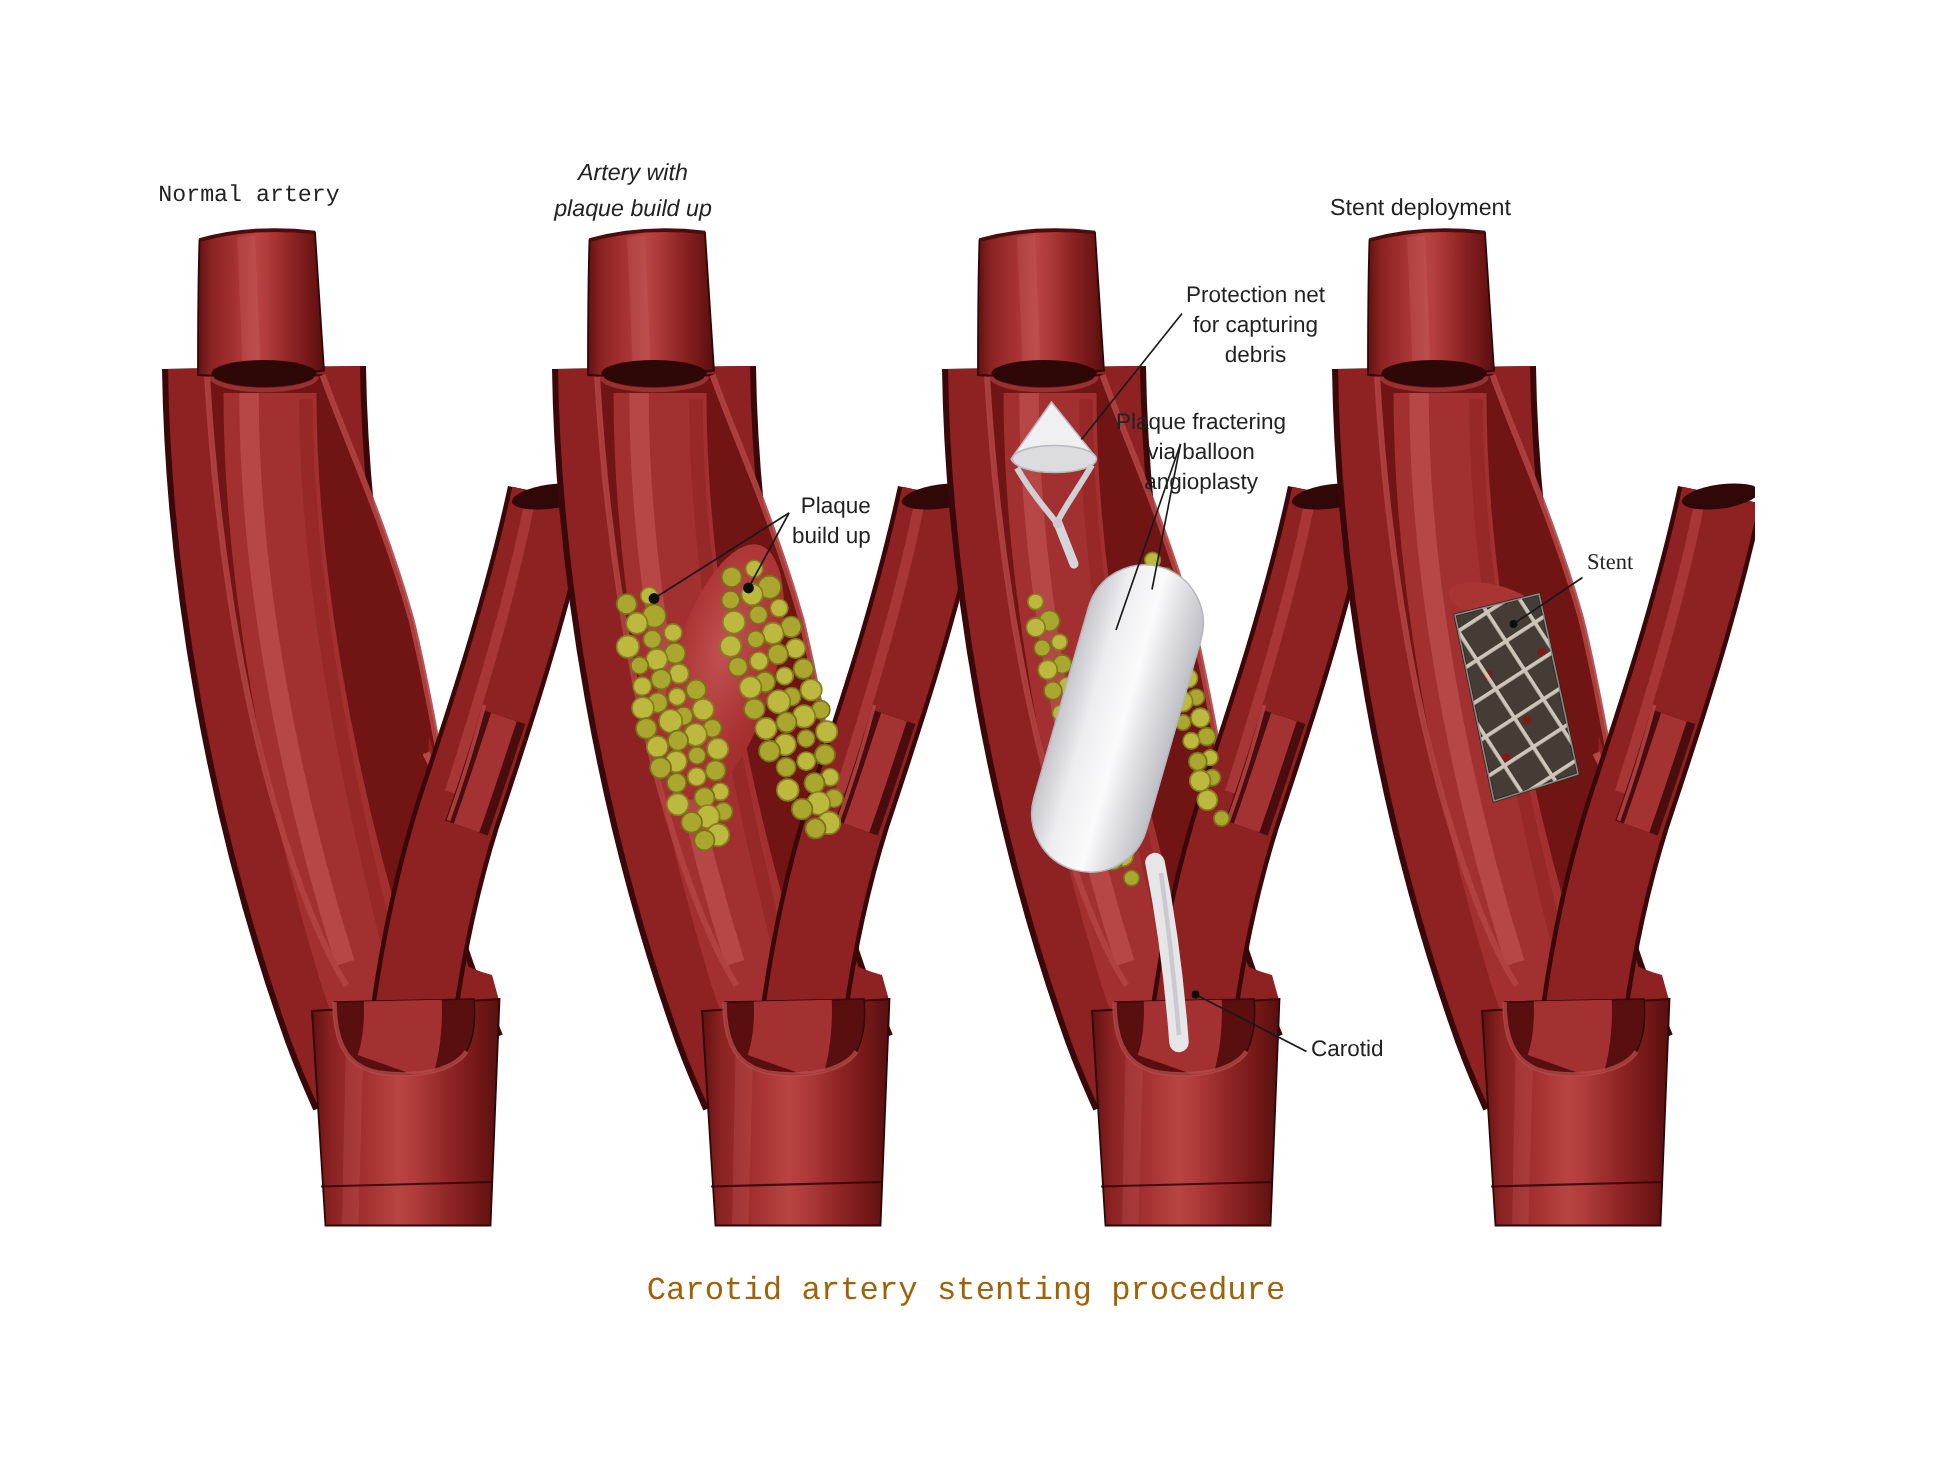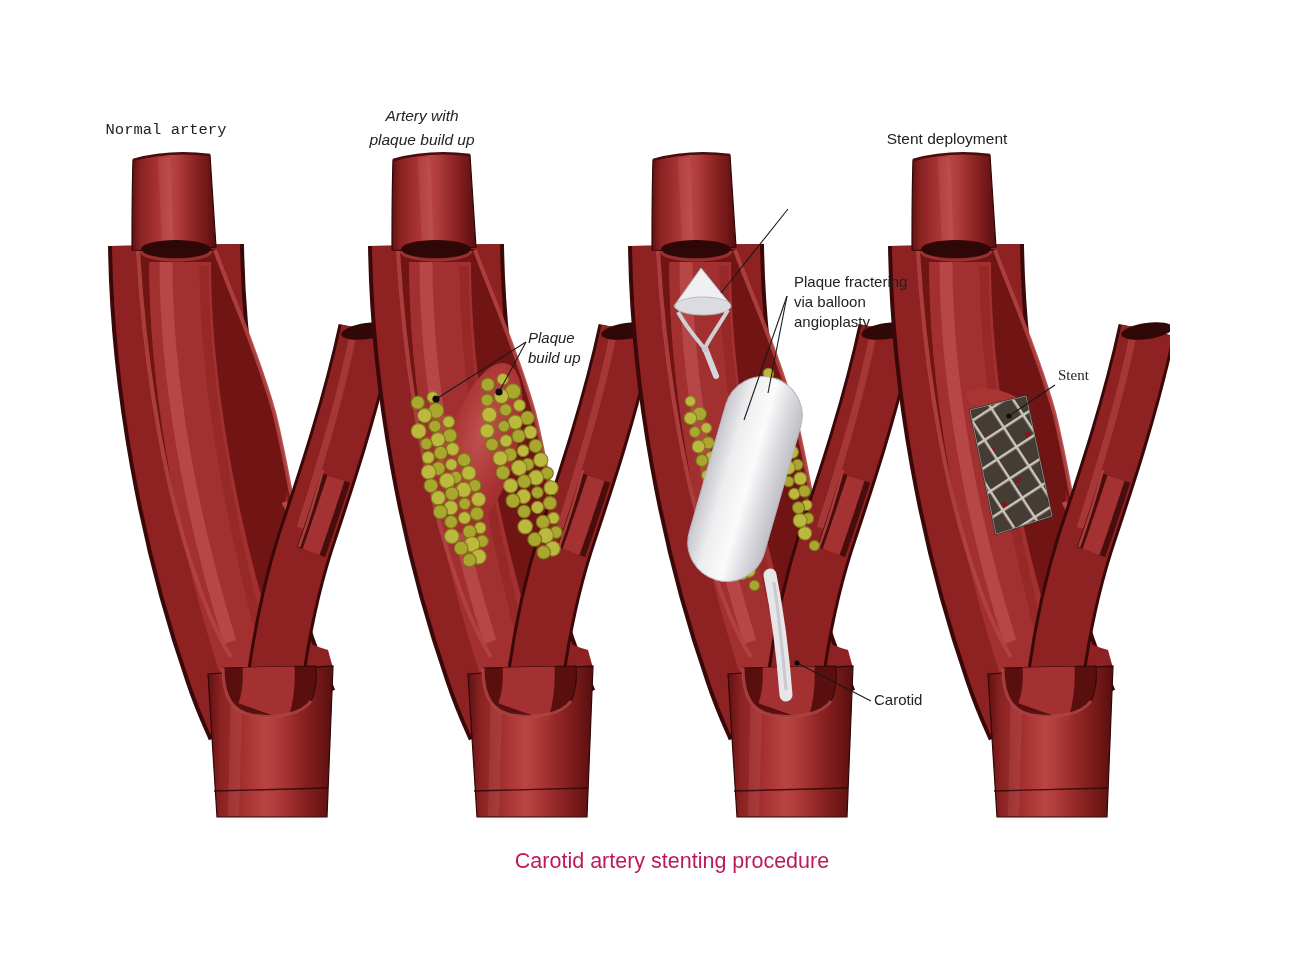--- a/index.html
+++ b/index.html
@@ -19,28 +19,28 @@
     white-space:pre-line;color:var(--text,#222);
   }
   #title-0{left:166px;top:118px;font-family:Liberation Mono, monospace;}
   #title-1{left:422px;top:104px;font-style:italic;}
   #title-2{left:690px;top:111px;}
   #title-3{left:947px;top:127px;}
   .annotation{
     position:absolute;font-size:15px;line-height:20px;
     white-space:pre-line;color:var(--text,#222);
   }
-  #ann-plaque{left:528px;top:328px;text-align:left;font-style:italic;}
+  #ann-plaque{left:528px;top:328px;text-align:right;}
   #ann-net{left:837px;top:187px;transform:translateX(-50%);text-align:center;}
-  #ann-fract{left:794px;top:272px;text-align:left;}
+  #ann-fract{left:744px;top:272px;text-align:center;}
   #ann-cath{left:874px;top:690px;}
   #ann-stent{left:1058px;top:365px;font-family:Liberation Serif, serif;}
   .main-title{
-    position:absolute;left:672px;top:849px;transform:translateX(-50%);
-    font-size:21.5px;color:#be185d;white-space:nowrap;
+    position:absolute;left:644px;top:849px;transform:translateX(-50%);
+    font-size:21.5px;color:#a16207;white-space:nowrap;font-family:Liberation Mono, monospace;
   }
   .overlay{position:absolute;left:0;top:0;width:1305px;height:976px;pointer-events:none;}
   .leader{stroke:var(--leader,#1a1a1a);stroke-width:1.1;fill:none;}
   .leader-dot{fill:#0d0d0d;}
   .plq{fill:var(--plaque-yellow,#bdb93f);stroke:var(--plaque-edge,#84801f);stroke-width:1.1;}
   .plq2{fill:#aaa62e;stroke:#77731b;stroke-width:1.1;}
 </style>
 </head>
 <body>
 
@@ -336,20 +336,23 @@
       <circle class="leader-dot" cx="797" cy="663" r="2.6"></circle>
     </g>
     <g>
       <path class="leader" d="M1055,385 L1009,416"></path>
       <circle class="leader-dot" cx="1009" cy="416" r="2.6"></circle>
     </g>
   </svg>
 
   <div class="annotation" id="ann-plaque">Plaque
 build up</div>
+  <div class="annotation" id="ann-net">Protection net
+for capturing
+debris</div>
   <div class="annotation" id="ann-fract">Plaque fractering
 via balloon
 angioplasty</div>
   <div class="annotation" id="ann-cath">Carotid</div>
   <div class="annotation" id="ann-stent">Stent</div>
 
   <div class="main-title">Carotid artery stenting procedure</div>
 </div>
 
 </body></html>

